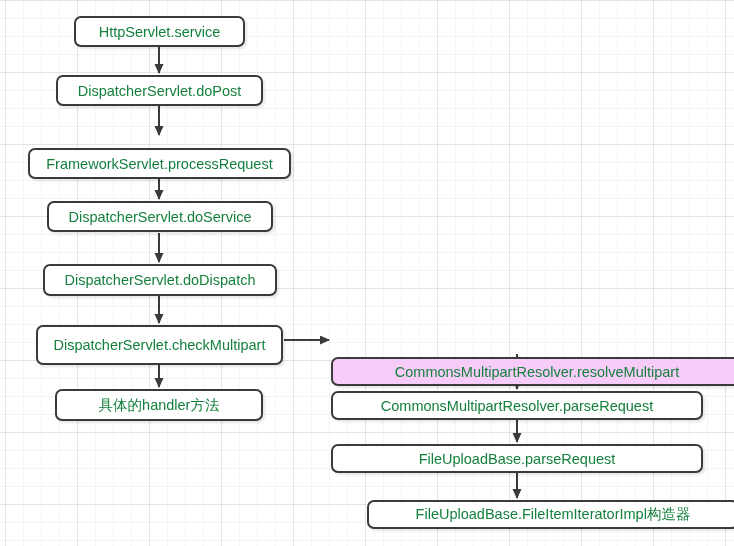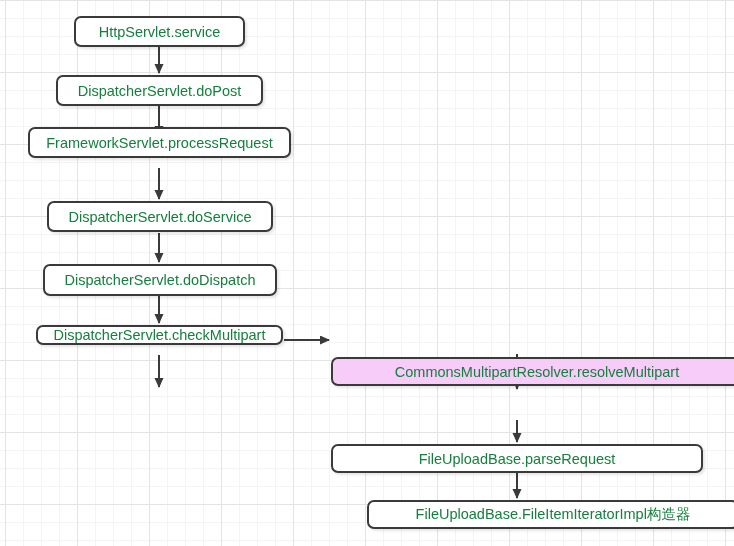--- a/index.html
+++ b/index.html
@@ -38,24 +38,24 @@
     display: flex;
     align-items: center;
     justify-content: center;
     text-align: center;
     white-space: nowrap;
     box-shadow: 2px 2px 3px rgba(0,0,0,0.10);
   }
   
   .n-l0 { left: 74px;  top: 16px;  width: 171px; height: 31px; }
   .n-l1 { left: 56px;  top: 75px;  width: 207px; height: 31px; }
-  .n-l2 { left: 28px;  top: 127px; width: 263px; height: 31px; }
+  .n-l2 { left: 28px;  top: 148px; width: 263px; height: 31px; }
   .n-l3 { left: 47px;  top: 201px; width: 226px; height: 31px; }
   .n-l4 { left: 43px;  top: 264px; width: 234px; height: 32px; }
-  .n-l5 { left: 36px;  top: 325px; width: 247px; height: 20px; }
+  .n-l5 { left: 36px;  top: 325px; width: 247px; height: 40px; }
   .n-l6 { left: 55px;  top: 389px; width: 208px; height: 32px; }
   
   .n-r0 { left: 331px; top: 325px; width: 412px; height: 29px; margin-top: 32px; }
   .n-r1 { left: 331px; top: 391px; width: 372px; height: 29px; }
   .n-r2 { left: 331px; top: 444px; width: 372px; height: 29px; }
   .n-r3 { left: 331px; top: 500px; width: 372px; height: 29px; margin-left: 36px; }
 </style>
 </head>
 <body>
 
@@ -80,18 +80,20 @@
       <line x1="517" y1="473" x2="517" y2="498" marker-end="url(#ah)"></line>
     </g>
   </svg>
 
   <div class="node n-l0">HttpServlet.service</div>
   <div class="node n-l1">DispatcherServlet.doPost</div>
   <div class="node n-l2">FrameworkServlet.processRequest</div>
   <div class="node n-l4">DispatcherServlet.doDispatch</div>
   <div class="node n-l3">DispatcherServlet.doService</div>
   <div class="node n-l5">DispatcherServlet.checkMultipart</div>
+  <div class="node n-l6">具体的handler方法</div>
 
   <div class="node n-r0" style="background: rgb(248, 204, 248);">CommonsMultipartResolver.resolveMultipart</div>
+  <div class="node n-r1">CommonsMultipartResolver.parseRequest</div>
   <div class="node n-r2">FileUploadBase.parseRequest</div>
   <div class="node n-r3">FileUploadBase.FileItemIteratorImpl构造器</div>
 
 </div>
 
 </body></html>

